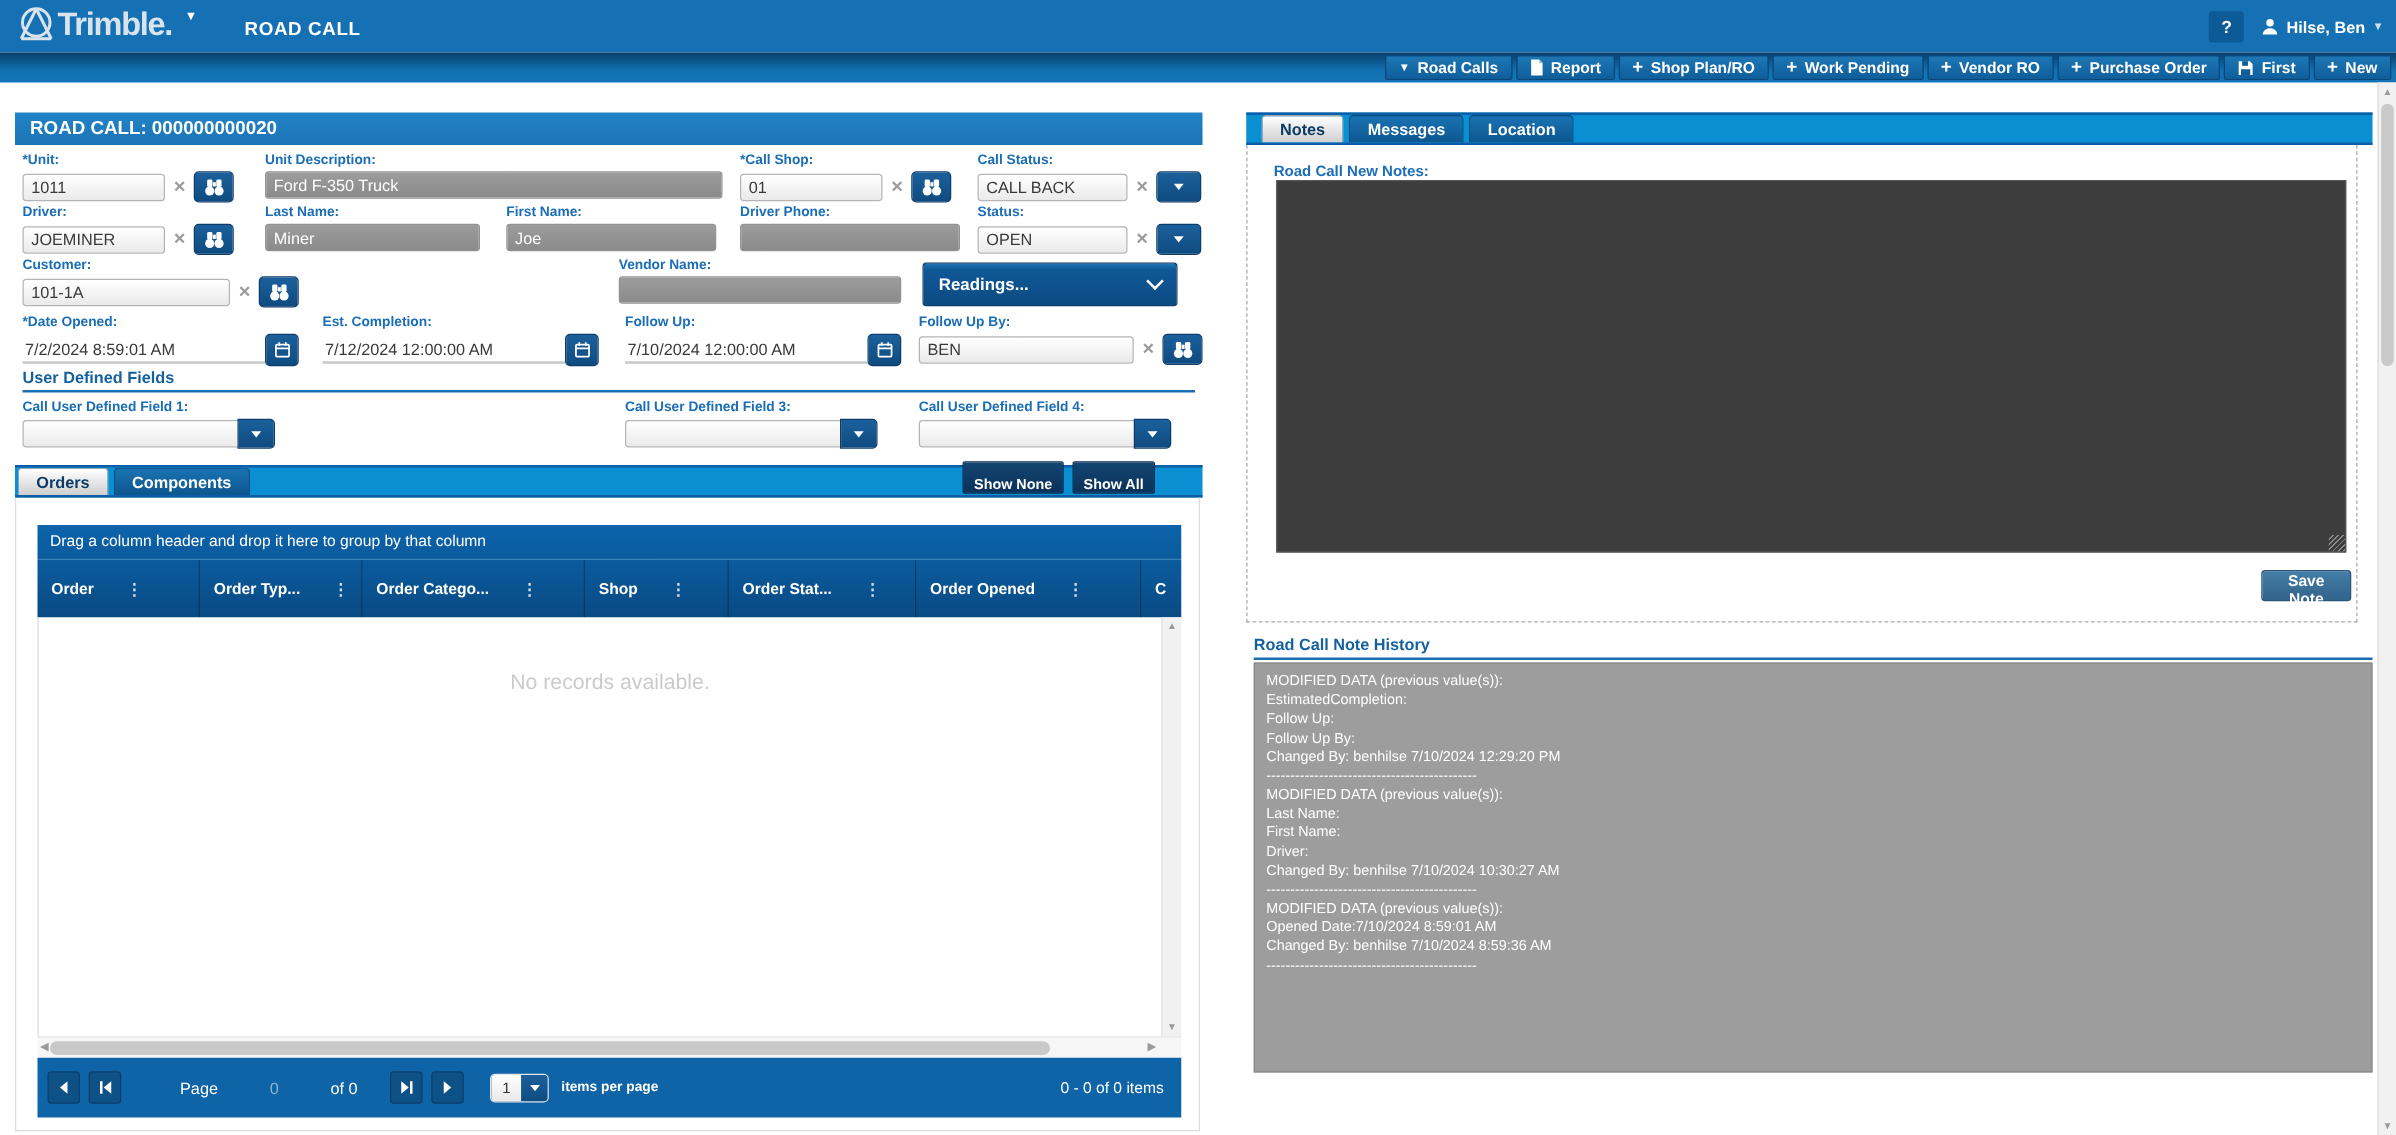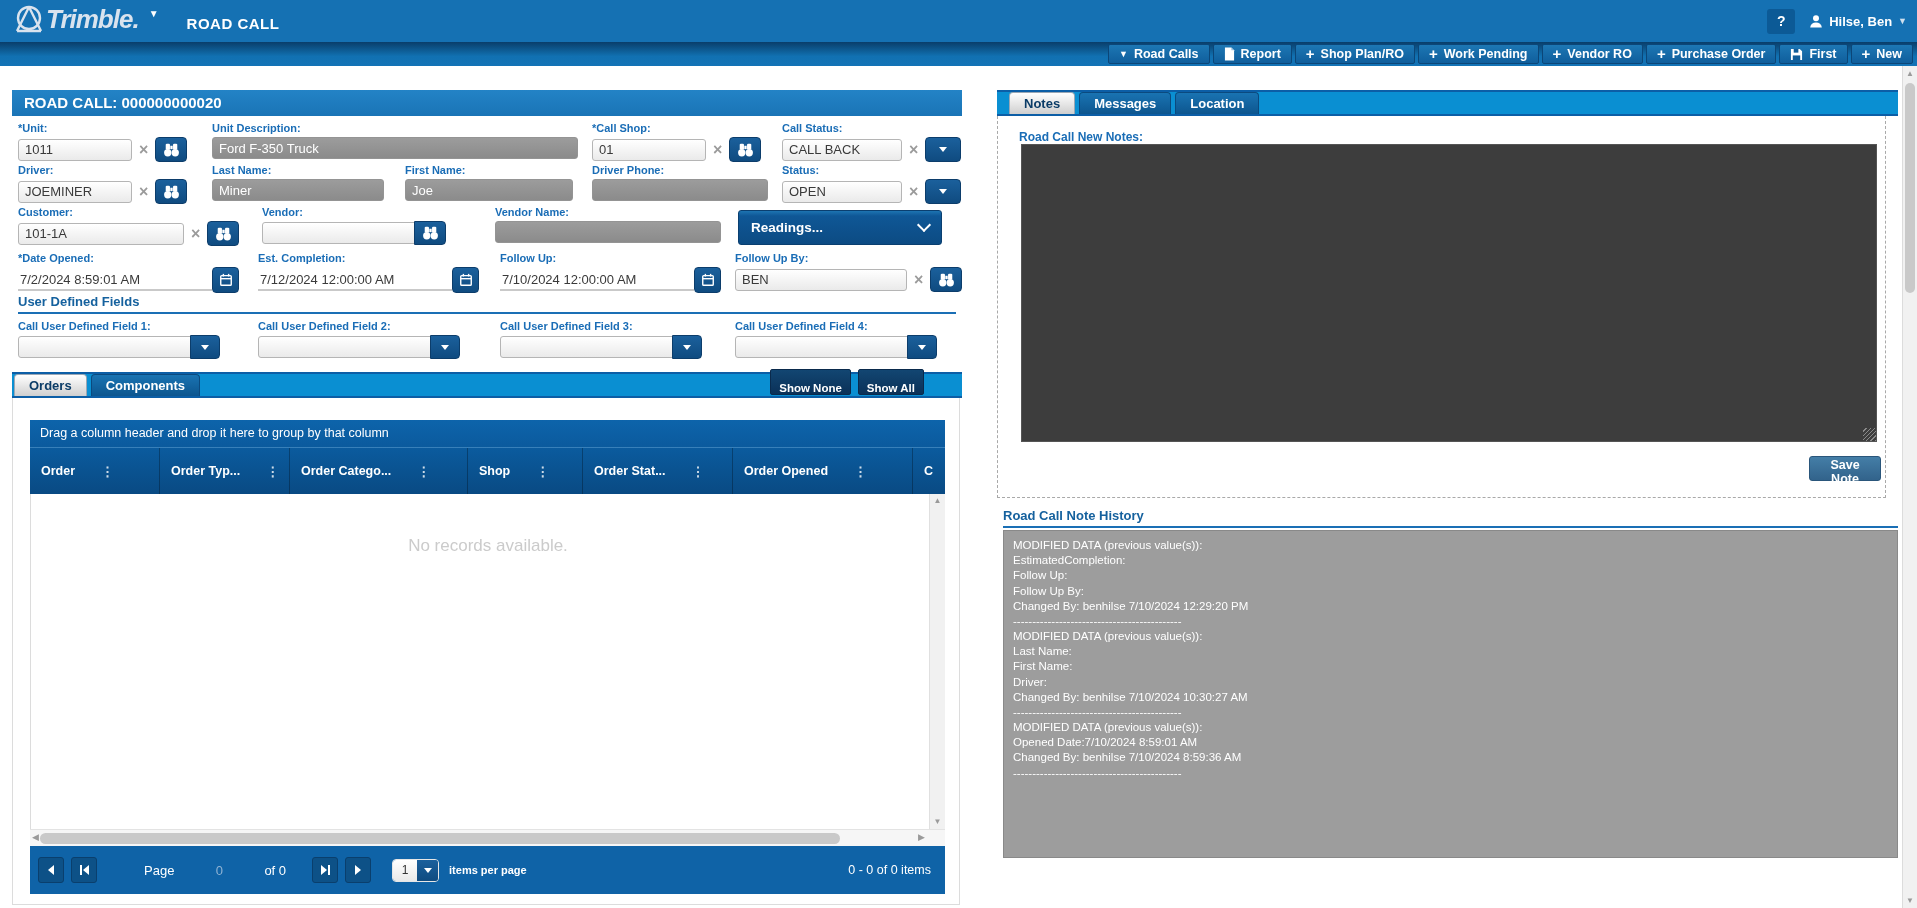--- a/index.html
+++ b/index.html
@@ -1,23 +1,23 @@
 <!DOCTYPE html>
 <html><head>
 <meta charset="utf-8">
 <style>
   html,body{margin:0;padding:0;width:1917px;height:908px;overflow:hidden;background:#fff;
     font-family:"Liberation Sans", sans-serif;}
   .abs{position:absolute;}
   
   .navbar{left:0;top:0;width:1917px;height:42px;background:#1571b3;display:flex;align-items:center;}
-  .brand{display:flex;align-items:flex-start;margin-left:12px;color:#d9e3ee;font-style:italic;}
+  .brand{display:flex;align-items:flex-start;margin-left:12px;color:#d9e3ee;}
   .brand-text{font-size:26px;font-weight:bold;letter-spacing:-1px;line-height:30px;}
   .brand-caret{color:#fff;font-size:10px;margin:4px 0 0 10px;}
-  .app-title{color:#fff;font-weight:bold;font-size:15px;letter-spacing:.5px;margin-left:28px;margin-top:4px;}
+  .app-title{color:#fff;font-weight:bold;font-size:15px;letter-spacing:.5px;margin-left:38px;margin-top:4px;}
   .nav-right{position:absolute;right:10px;top:0;height:42px;display:flex;align-items:center;gap:14px;}
   .help-btn{width:28px;height:25px;background:#0c5a96;border:none;border-radius:3px;color:#fff;
     font-weight:bold;font-size:14px;cursor:pointer;}
   .user-chip{display:flex;align-items:center;gap:6px;color:#fff;font-weight:bold;font-size:13px;cursor:pointer;}
   .user-caret{font-size:9px;color:#cfe0ee;}
   
   .toolbar{left:0;top:42px;width:1917px;height:24px;background:linear-gradient(180deg,#093e6a,#1171b2 60%,#1373b6);
     display:flex;justify-content:flex-end;align-items:center;padding-right:4px;box-sizing:border-box;}
   .tb-btn{display:flex;align-items:center;gap:6px;height:20px;padding:0 10px;margin-left:3px;
     background:linear-gradient(180deg,#1d77b4,#0f5e9c);border:1px solid #0b4678;border-radius:2px;
@@ -280,37 +280,20 @@
           <rect x="3.2" y="0.5" width="5" height="7" rx="1.4"></rect>
               <rect x="11.8" y="0.5" width="5" height="7" rx="1.4"></rect>
           <circle cx="5.6" cy="11.2" r="4.3"></circle>
               <circle cx="14.4" cy="11.2" r="4.3"></circle>
               <rect x="8.6" y="3" width="2.8" height="4"></rect>
             </g>
         </svg>
       </button>
     </div>
   </div>
-  <div class="abs" style="left:250px;top:118px">
-    <div class="flabel">Vendor:</div>
-    <div class="frow">
-      <input class="inp attached" style="width: 140px;" value="">
-      <button class="nbtn attached">
-        <svg width="17" height="14" viewBox="0 0 20 16">
-            <g fill="#fff">
-          <rect x="3.2" y="0.5" width="5" height="7" rx="1.4"></rect>
-              <rect x="11.8" y="0.5" width="5" height="7" rx="1.4"></rect>
-          <circle cx="5.6" cy="11.2" r="4.3"></circle>
-              <circle cx="14.4" cy="11.2" r="4.3"></circle>
-              <rect x="8.6" y="3" width="2.8" height="4"></rect>
-            </g>
-        </svg>
-      </button>
-    </div>
-  </div>
   <div class="abs" style="left:483px;top:118px">
     <div class="flabel">Vendor Name:</div>
     <input class="inp dis" style="width: 212px;" readonly="" value="">
   </div>
   <button class="abs" style="left:726px;top:122px;width:204px;height:35px;background:linear-gradient(180deg,#1d74b2 0%,#0f5796 15%,#0c4b83 100%);border:1px solid #0a3f70;border-radius:3px;color:#fff;font-weight:bold;font-size:13.5px;display:flex;align-items:center;justify-content:space-between;padding:0 12px;cursor:pointer;">
     <span>Readings...</span>
     <span class="chev"></span>
   </button>
 
   <div class="abs" style="left:6px;top:164px">
@@ -376,29 +359,20 @@
               <rect x="8.6" y="3" width="2.8" height="4"></rect>
             </g>
         </svg>
       </button>
     </div>
   </div>
 
   <div class="abs section-h" style="left:6px;top:206px;width:938px">User Defined Fields</div>
   <div class="abs" style="left:6px;top:232px">
     <div class="flabel">Call User Defined Field 1:</div>
-    <div class="frow">
-      <input class="inp attached" style="width: 160px;" value="">
-      <button class="nbtn attached" style="width:30px">
-          <span class="caret-down"></span>
-        </button>
-    </div>
-  </div>
-  <div class="abs" style="left:246px;top:232px">
-    <div class="flabel">Call User Defined Field 2:</div>
     <div class="frow">
       <input class="inp attached" style="width: 160px;" value="">
       <button class="nbtn attached" style="width:30px">
           <span class="caret-down"></span>
         </button>
     </div>
   </div>
   <div class="abs" style="left:488px;top:232px">
     <div class="flabel">Call User Defined Field 3:</div>
     <div class="frow">

